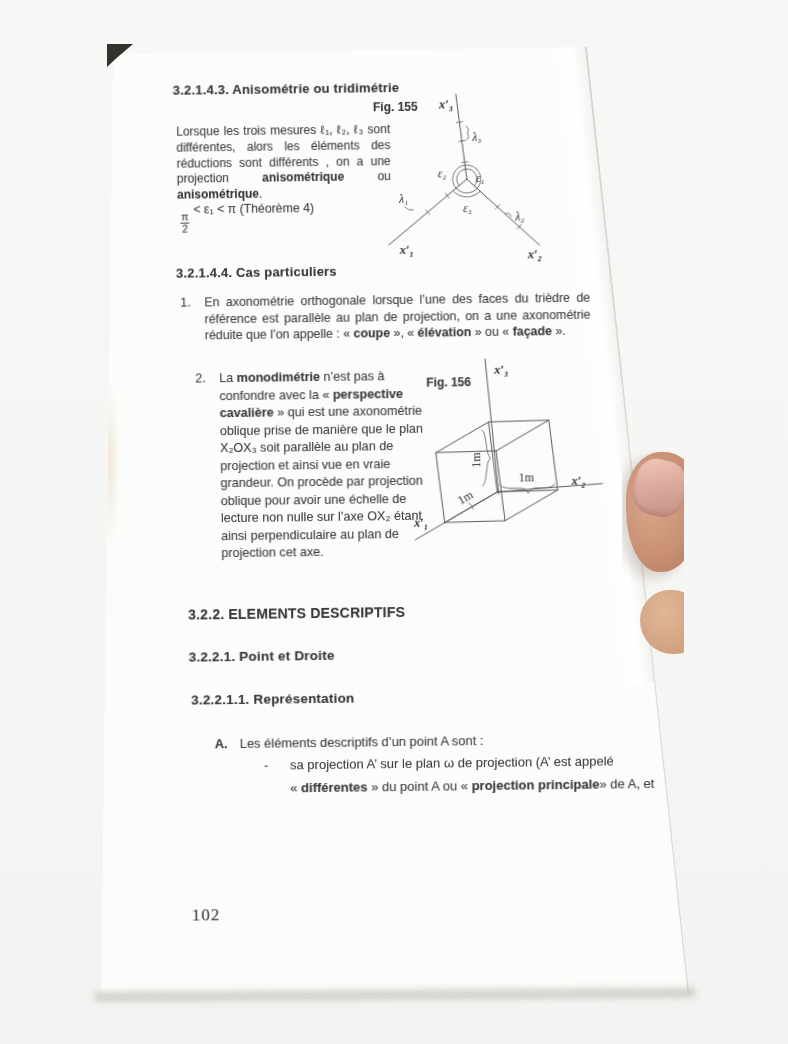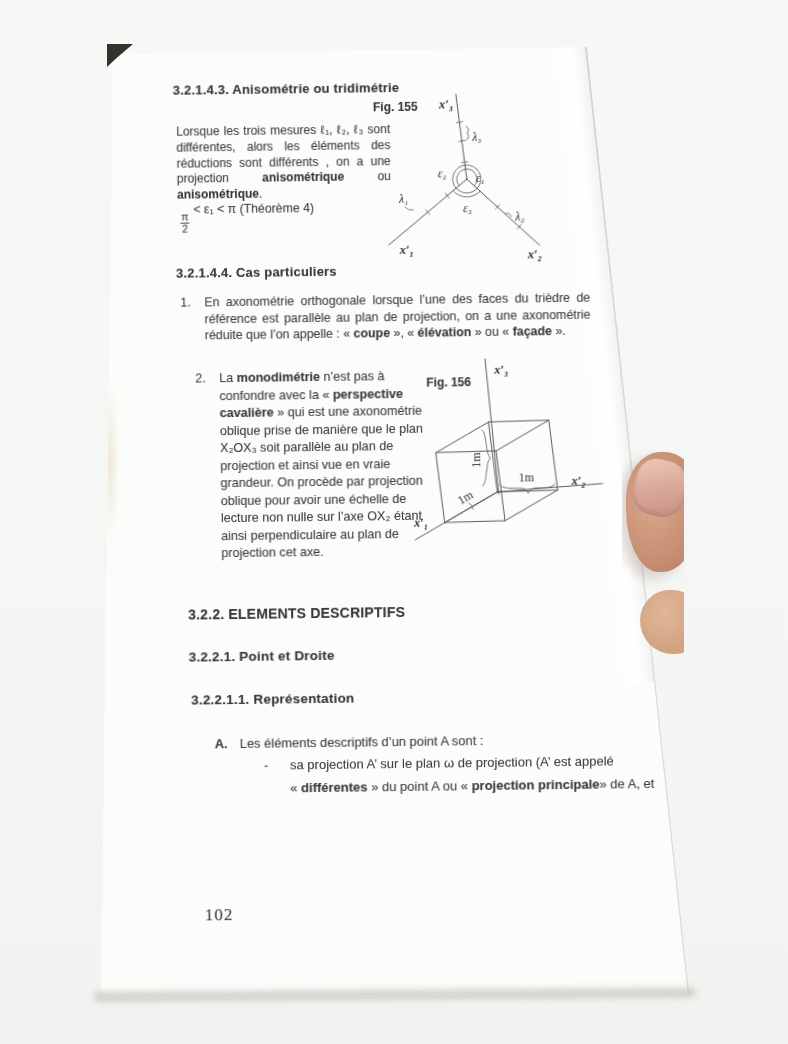--- a/index.html
+++ b/index.html
@@ -183,21 +183,21 @@
 
     <div class="abs flexrow" style="left:212px;top:731px;width:480px;font-size:12.9px;line-height:22px;">
       <span class="marker bb" style="width:25px;">A.</span>
       <span>Les éléments descriptifs d’un point A sont :</span>
     </div>
     <div class="abs flexrow" style="left:261px;top:753px;width:430px;font-size:13px;line-height:22.8px;">
       <span class="marker" style="width:26px;">-</span>
       <span style="width:398px;"><span>sa projection A’ sur le plan ω de projection (A’ est appelé «&nbsp;</span><span class="bb">différentes</span><span>&nbsp;» du point A ou «&nbsp;</span><span class="bb">projection principale</span><span>» de A,  et</span></span>
     </div>
 
-    <div class="abs pagenum" style="left:200px;top:903px;">102</div>
+    <div class="abs pagenum" style="left:187px;top:903px;">102</div>
   </div>
 
   <div class="finger">
     <div class="thumb"></div>
     <div class="nail"></div>
     <div class="fingertip"></div>
   </div>
 
 </div>
 

